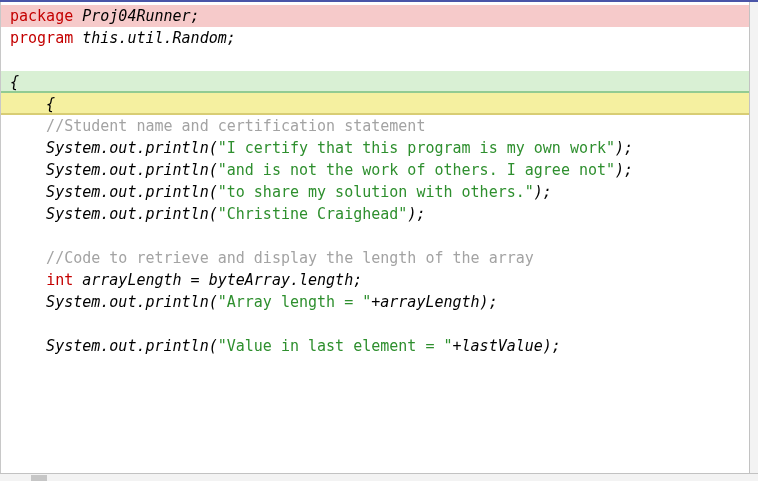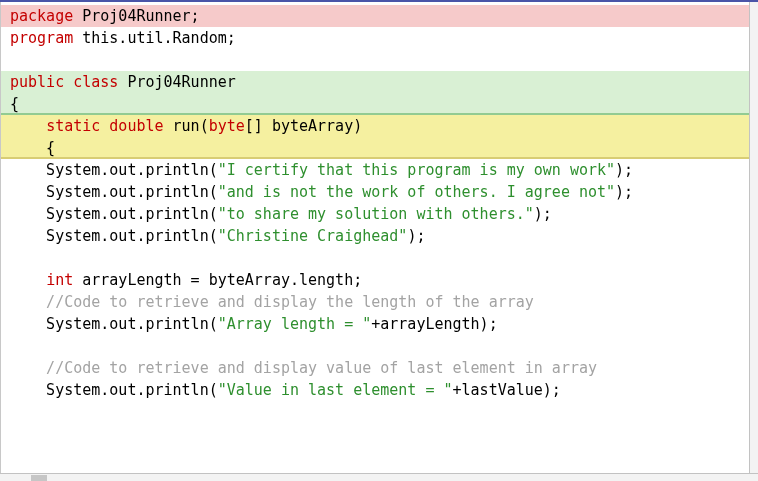--- a/index.html
+++ b/index.html
@@ -14,21 +14,21 @@
     position:absolute;top:2px;left:1px;right:9px;bottom:8px;
     overflow:hidden;background:#ffffff;padding-top:3px;
   }
   .line{
     white-space:pre;min-height:22px;line-height:22px;font-size:15px;
     padding-left:9px;color:var(--pl,#000);
   }
   .kw{color:var(--kw,#c40000);}
   .st{color:var(--st,#2e8f2e);}
   .cm{color:var(--cm,#a3a3a3);}
-  .pl{color:var(--pl,#000000);}
+  .pl{color:var(--pl,#000000);font-style:italic;}
   .bg-red{background:var(--bg-red,#f6caca);}
   .bg-green{background:var(--bg-green,#d9f0d4);}
   .bg-yellow{background:var(--bg-yellow,#f5f0a0);}
   .bg-green.edge{box-shadow:inset 0 -2px 0 #92cb92;}
   .bg-yellow.edge{box-shadow:inset 0 -2px 0 #d8cd74;}
   .vscroll{
     position:absolute;top:2px;right:0;width:9px;bottom:8px;
     background:#f3f3f3;border-left:1px solid #c2c2c2;box-sizing:border-box;
   }
   .hscroll{
@@ -41,34 +41,32 @@
 <body>
 
 <div class="screen">
   <div class="topbar"></div>
   <div class="leftborder"></div>
 
   <div class="code-area">
       <div class="line bg-red"><span class="kw">package</span><span class="pl"> Proj04Runner;</span></div>
       <div class="line"><span class="kw">program</span><span class="pl"> this.util.Random;</span></div>
       <div class="line"></div>
-      <div class="line bg-green"><span class="kw">public</span><span class="pl"> </span><span class="kw">class</span><span class="pl"> Proj04Runner</span></div>
       <div class="line bg-green edge"><span class="pl">{</span></div>
-      <div class="line bg-yellow"><span class="pl">    </span><span class="kw">static</span><span class="pl"> </span><span class="kw">double</span><span class="pl"> run(</span><span class="kw">byte</span><span class="pl">[] byteArray)</span></div>
       <div class="line bg-yellow edge"><span class="pl">    {</span></div>
+      <div class="line"><span class="cm">    //Student name and certification statement</span></div>
       <div class="line"><span class="pl">    System.out.println(</span><span class="st">"I certify that this program is my own work"</span><span class="pl">);</span></div>
       <div class="line"><span class="pl">    System.out.println(</span><span class="st">"and is not the work of others. I agree not"</span><span class="pl">);</span></div>
       <div class="line"><span class="pl">    System.out.println(</span><span class="st">"to share my solution with others."</span><span class="pl">);</span></div>
       <div class="line"><span class="pl">    System.out.println(</span><span class="st">"Christine Craighead"</span><span class="pl">);</span></div>
       <div class="line"></div>
+      <div class="line"><span class="cm">    //Code to retrieve and display the length of the array</span></div>
       <div class="line"><span class="pl">    </span><span class="kw">int</span><span class="pl"> arrayLength = byteArray.length;</span></div>
-      <div class="line"><span class="cm">    //Code to retrieve and display the length of the array</span></div>
       <div class="line"><span class="pl">    System.out.println(</span><span class="st">"Array length = "</span><span class="pl">+arrayLength);</span></div>
       <div class="line"></div>
-      <div class="line"><span class="cm">    //Code to retrieve and display value of last element in array</span></div>
       <div class="line"><span class="pl">    System.out.println(</span><span class="st">"Value in last element = "</span><span class="pl">+lastValue);</span></div>
     </div>
 
   <div class="vscroll"></div>
   <div class="hscroll">
     <div class="hthumb"></div>
   </div>
 </div>
 
 </body></html>

